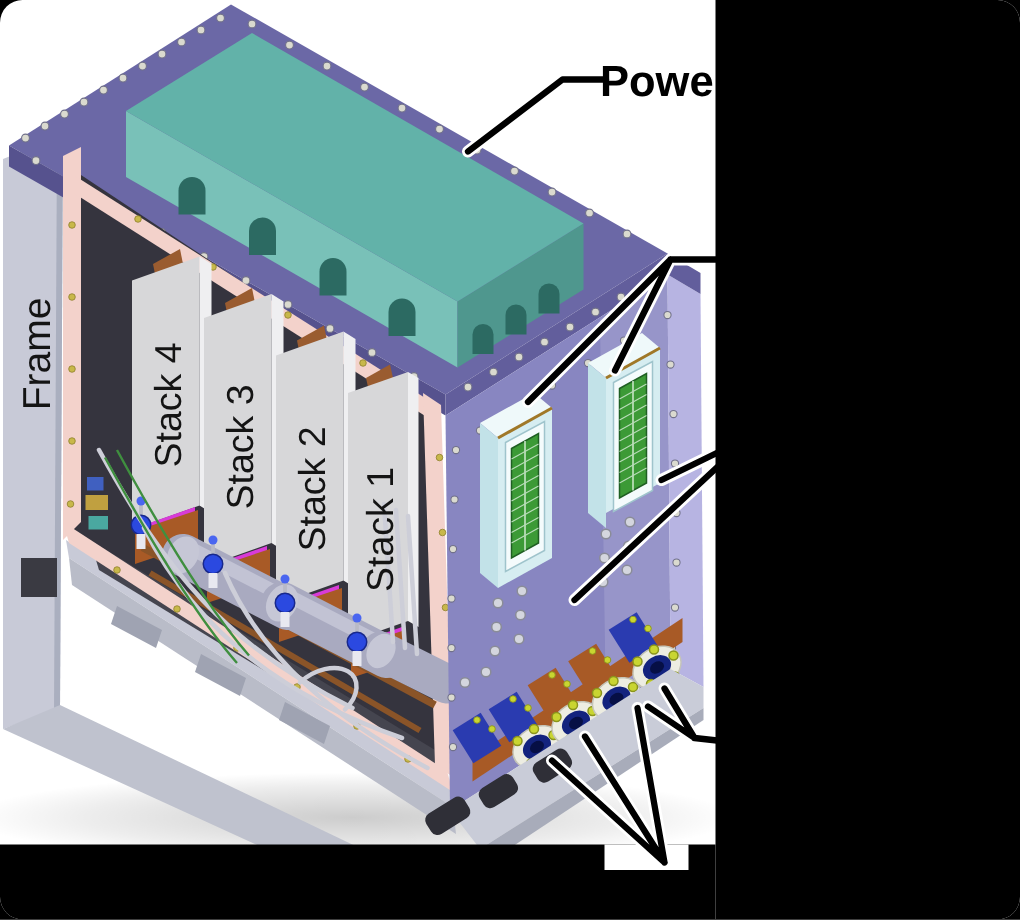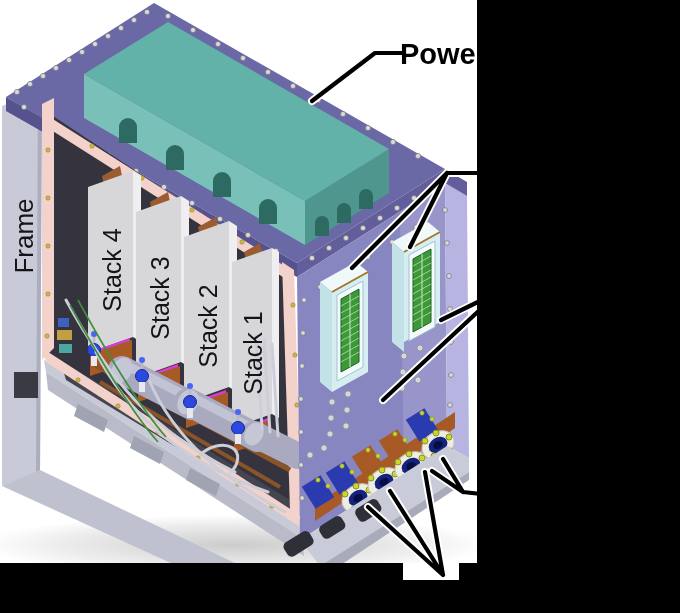--- a/index.html
+++ b/index.html
@@ -7,21 +7,21 @@
     --background:#ffffff; --crop:#000000; --roof_top:#6b68a6; --roof_fascia:#56528e;
     --roof_fascia_right:#625e9c; --panel_right:#8886c1; --panel_right_light:#b7b4e2;
     --frame_gray:#c8cad7; --gasket_pink:#f3d2cb; --interior_dark:#35343e;
     --stack_gray:#d7d7d9; --stack_edge:#efeff1; --teal_top:#62b2a9; --teal_front:#79c1b8;
     --teal_end:#4f978e; --teal_arch:#2c6a62; --connector_housing:#d6edf1;
     --connector_pins:#3c9a36; --port_ring:#edede2; --port_center:#13237e;
     --bolt_yellow:#c9d531; --copper:#a85a26; --blue_block:#2a3bb0; --cylinder:#abacc2;
     --valve_blue:#2b49e0; --callout:#000000;
   }
   html,body{margin:0;padding:0;background:#000;}
-  .stage{position:relative;width:680px;height:613px;overflow:hidden;background:var(--crop);}
+  .stage{position:relative;width:680px;height:613px;overflow:hidden;background:var(--crop);border-radius:15px;}
   svg{position:absolute;left:0;top:0;display:block;}
   text{font-family:"Liberation Sans",sans-serif;}
   .power-t{font-weight:700;font-size:29px;fill:#000;}
   .frame-t{font-size:26px;fill:#141414;}
   .stack-t{font-size:25px;fill:#141414;}
   .halo{stroke:#fff;stroke-width:8;fill:none;stroke-linecap:round;stroke-linejoin:round;}
   .callout{stroke:var(--callout);stroke-width:4.2;fill:none;stroke-linecap:round;stroke-linejoin:round;}
   .scr{fill:#dadacf;stroke:#70708a;stroke-width:.7;}
   .gold{fill:#c8b84a;stroke:#8a7c2a;stroke-width:.5;}
   .f-bg{fill:var(--background);} .f-roof{fill:var(--roof_top);} .f-fas{fill:var(--roof_fascia);}

